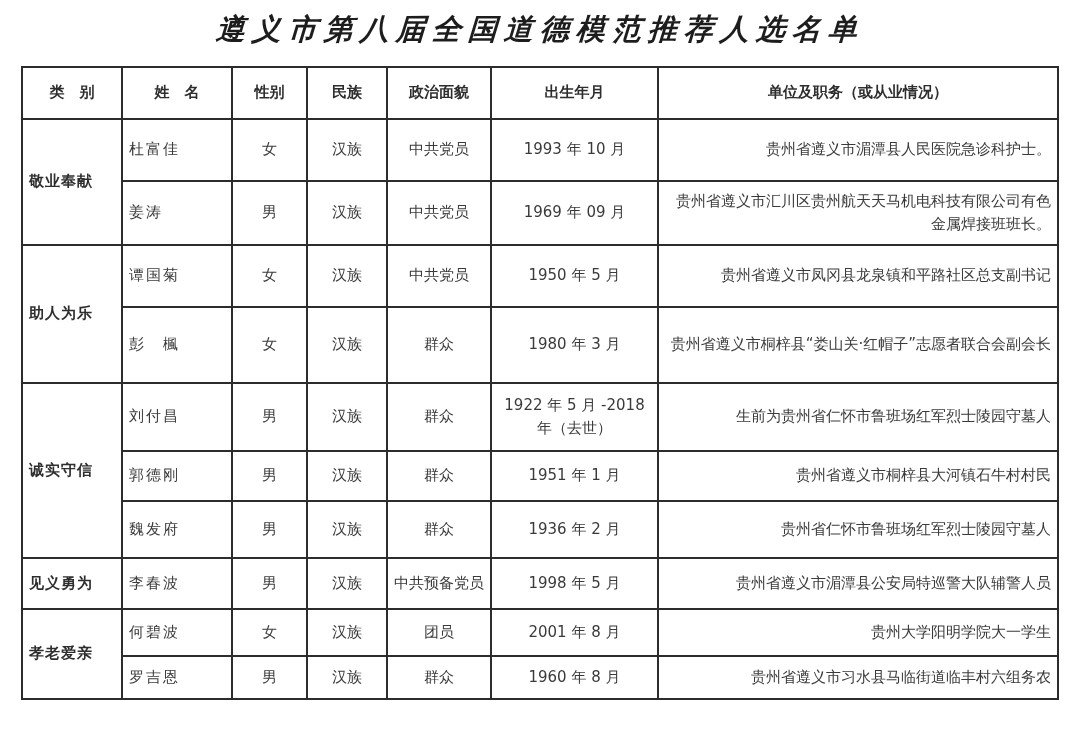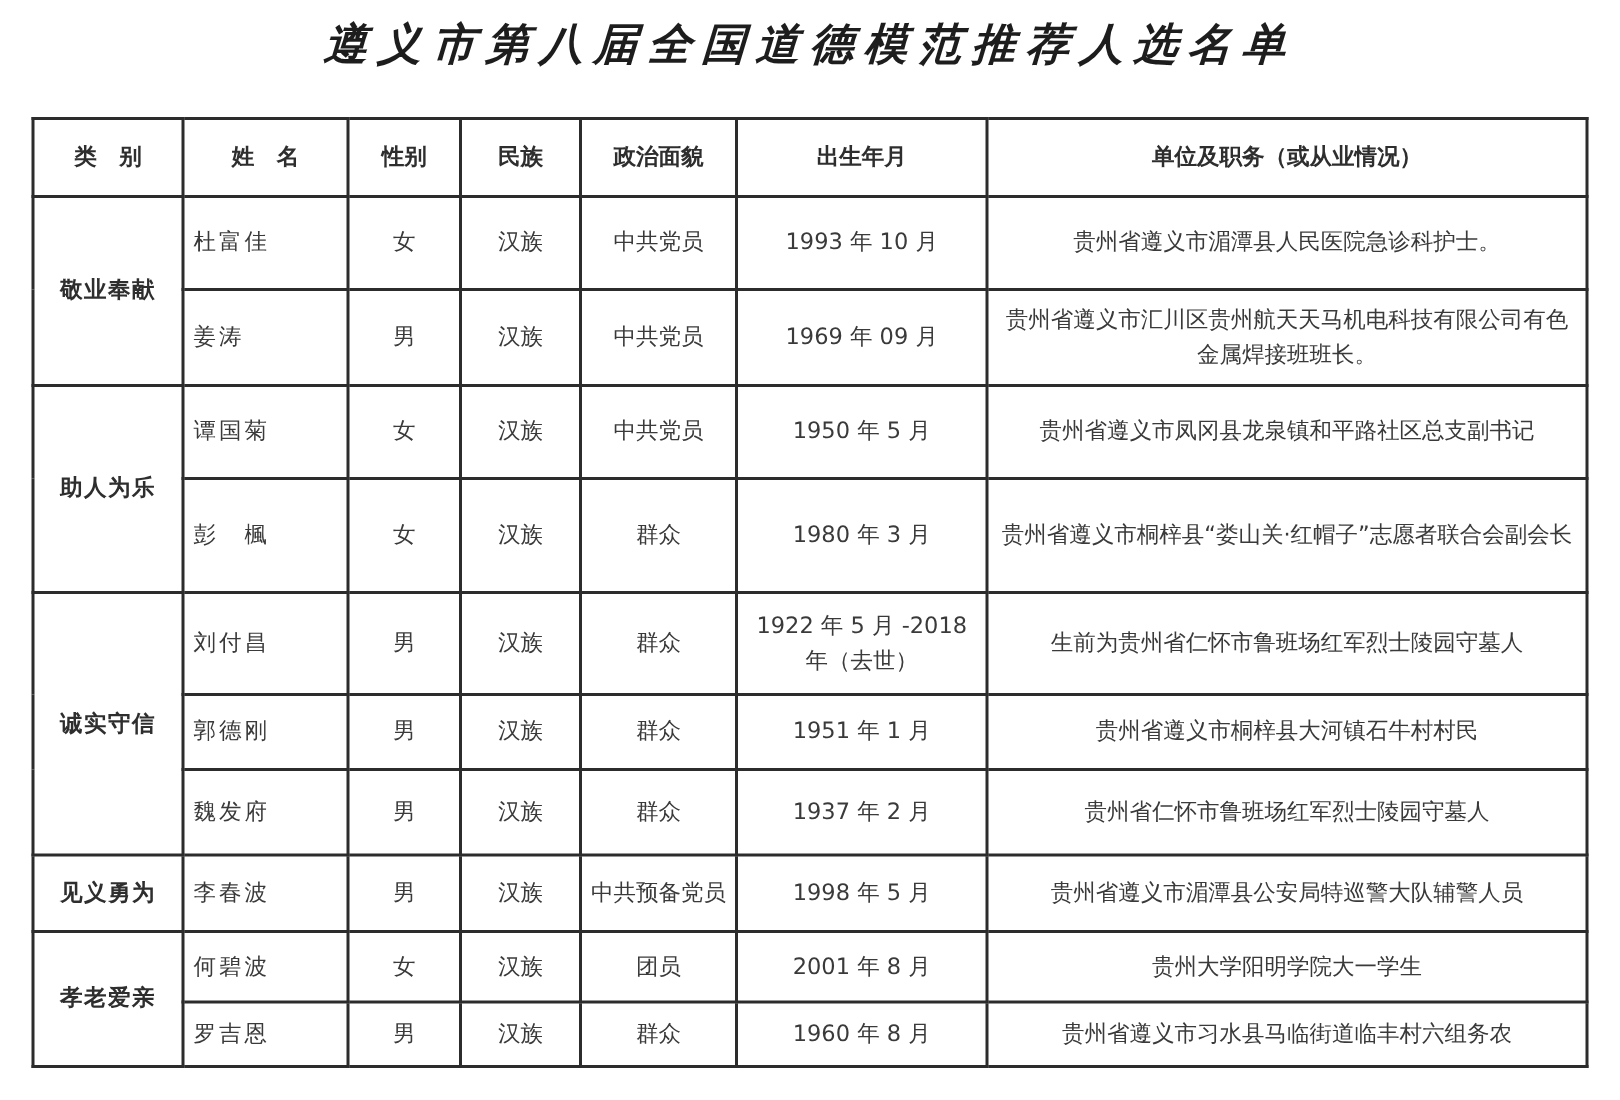--- a/index.html
+++ b/index.html
@@ -18,48 +18,48 @@
     padding:10px 0 12px 0;
     letter-spacing:7px;
     font-style:italic;
     transform:skewX(-3deg);
     font-family:"DejaVu Serif","Liberation Serif",serif;
   }
   table.doc{
     border-collapse:collapse;
     table-layout:fixed;
     width:1036px;
-    margin:16px auto;
+    margin:4px auto;
     border-radius:29px;
   }
   table.doc td, table.doc th{
     border:2px solid #2c2c2c;
     padding:2px 6px;
     vertical-align:middle;
     font-size:15px;
     line-height:1.55;
     word-break:break-all;
     box-sizing:border-box;
   }
   th.hd{
     font-size:16px;
     font-weight:bold;
     text-align:center;
     color:#2e2e2e;
   }
   td.cat{
     font-size:18px;
     font-weight:bold;
-    text-align:center;
+    text-align:left;
     color:#2e2e2e;
     letter-spacing:1px;
   }
   td.ctr{text-align:center;}
   td.name{letter-spacing:2px;}
-  td.unit{text-align:center;padding-left:7px;padding-right:4px;}
+  td.unit{text-align:right;padding-left:7px;padding-right:4px;}
 </style>
 </head>
 <body>
 
 <div class="title">遵义市第八届全国道德模范推荐人选名单</div>
 
 <table class="doc">
   <colgroup>
     <col style="width:100px">
       <col style="width:110px">
@@ -131,21 +131,21 @@
     <td class="ctr">汉族</td>
     <td class="ctr">群众</td>
     <td class="ctr">1951 年 1 月</td>
     <td class="unit">贵州省遵义市桐梓县大河镇石牛村村民</td>
   </tr>
   <tr style="height:57px">
     <td class="name">魏发府</td>
     <td class="ctr">男</td>
     <td class="ctr">汉族</td>
     <td class="ctr">群众</td>
-    <td class="ctr">1937 年 2 月</td>
+    <td class="ctr">1936 年 2 月</td>
     <td class="unit">贵州省仁怀市鲁班场红军烈士陵园守墓人</td>
   </tr>
 
   <tr style="height:51px">
     <td class="cat">见义勇为</td>
     <td class="name">李春波</td>
     <td class="ctr">男</td>
     <td class="ctr">汉族</td>
     <td class="ctr">中共预备党员</td>
     <td class="ctr">1998 年 5 月</td>

